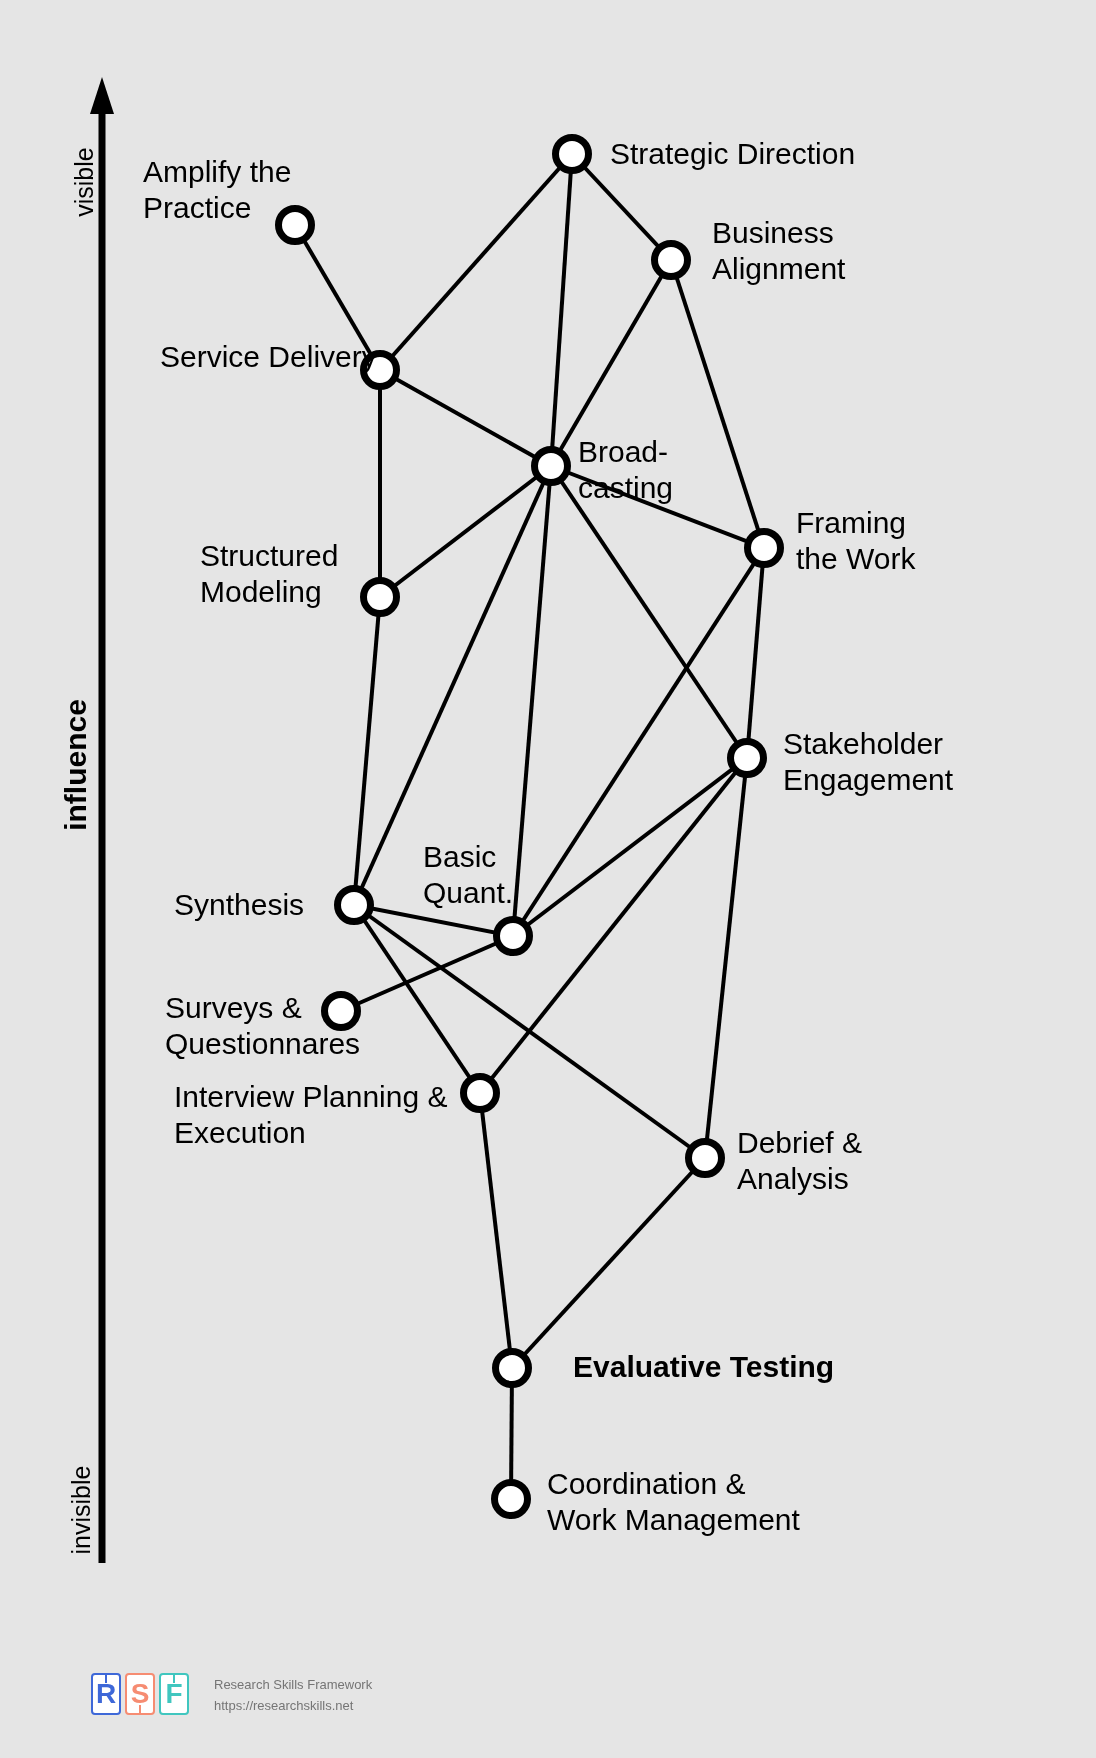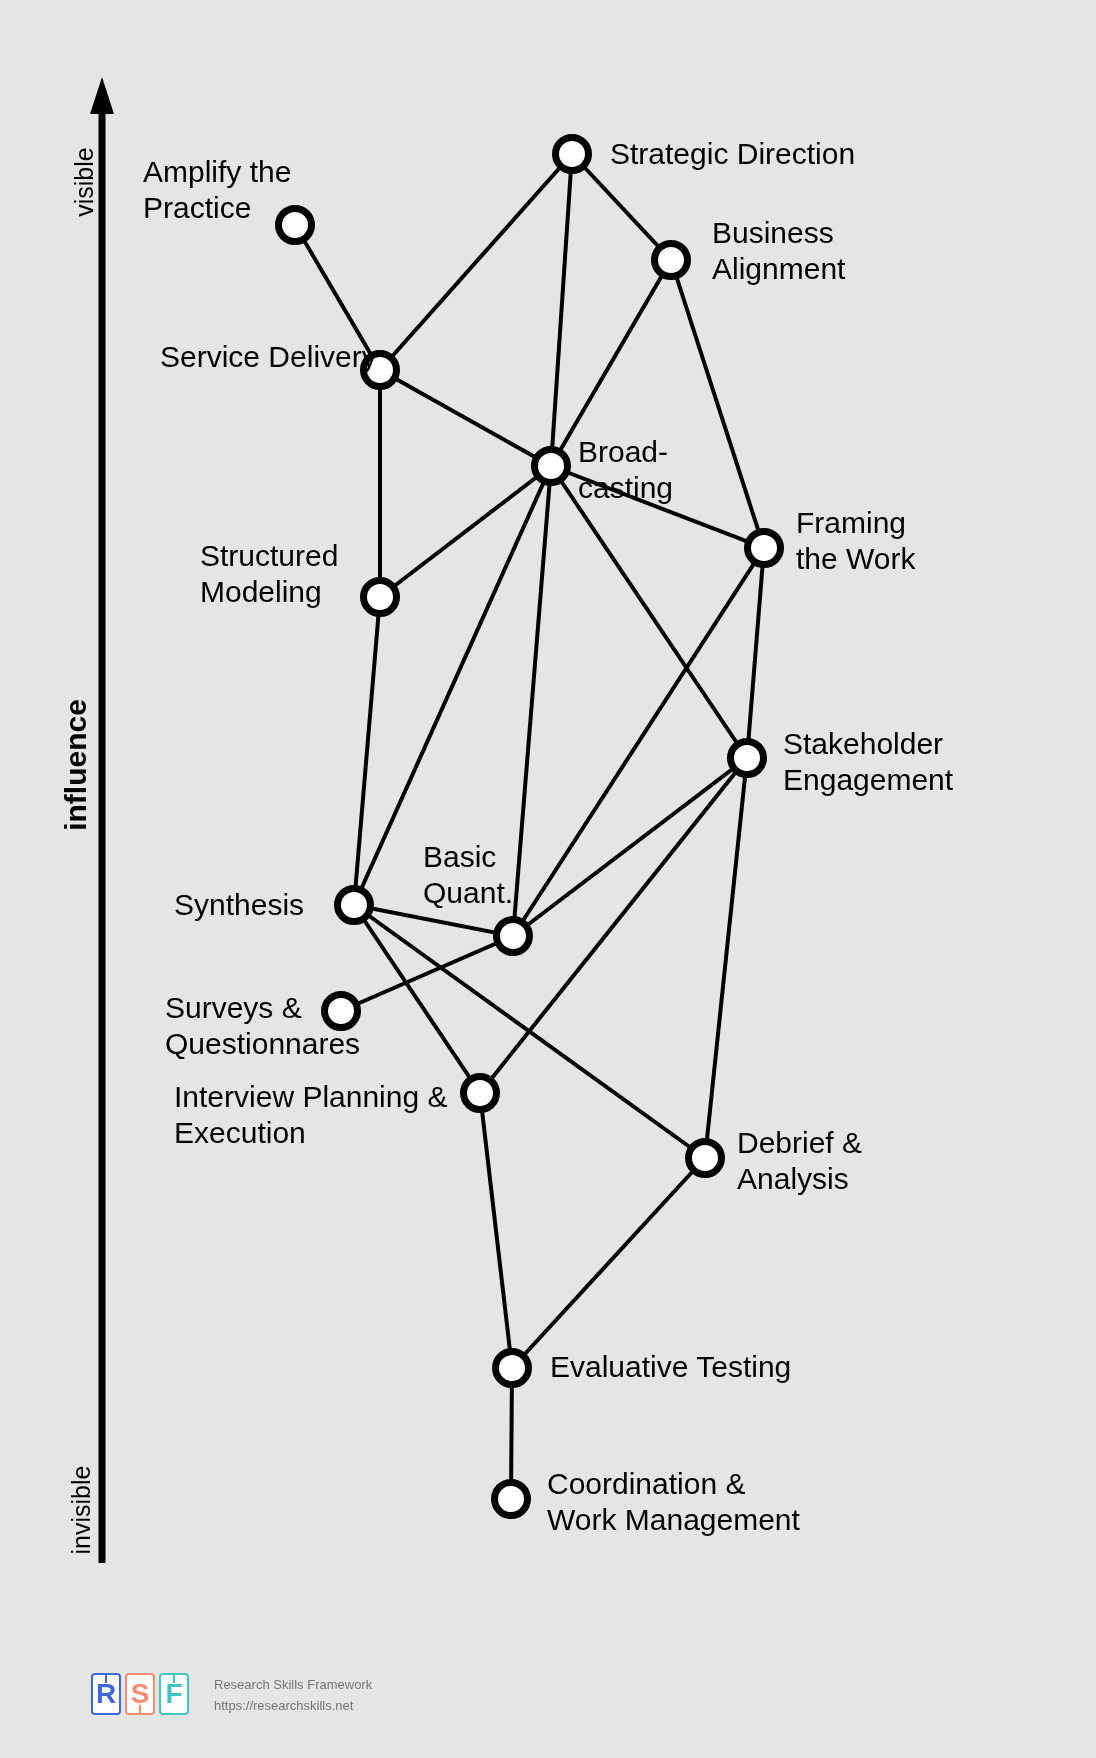--- a/index.html
+++ b/index.html
@@ -168,21 +168,21 @@
         <div>Questionnares</div>
       </div>
       <div class="node-label" style="left: 174px; top: 1079px;">
         <div>Interview Planning &amp;</div>
         <div>Execution</div>
       </div>
       <div class="node-label" style="left: 737px; top: 1125px;">
         <div>Debrief &amp;</div>
         <div>Analysis</div>
       </div>
-      <div class="node-label" style="left: 550px; top: 1349px;">
+      <div class="node-label" style="left: 573px; top: 1349px; font-weight: bold;">
         <div>Evaluative Testing</div>
       </div>
       <div class="node-label" style="left: 547px; top: 1466px;">
         <div>Coordination &amp;</div>
         <div>Work Management</div>
       </div>
     </div>
 
   <div class="axis-label lbl-visible">visible</div>
   <div class="axis-label lbl-influence">influence</div>

